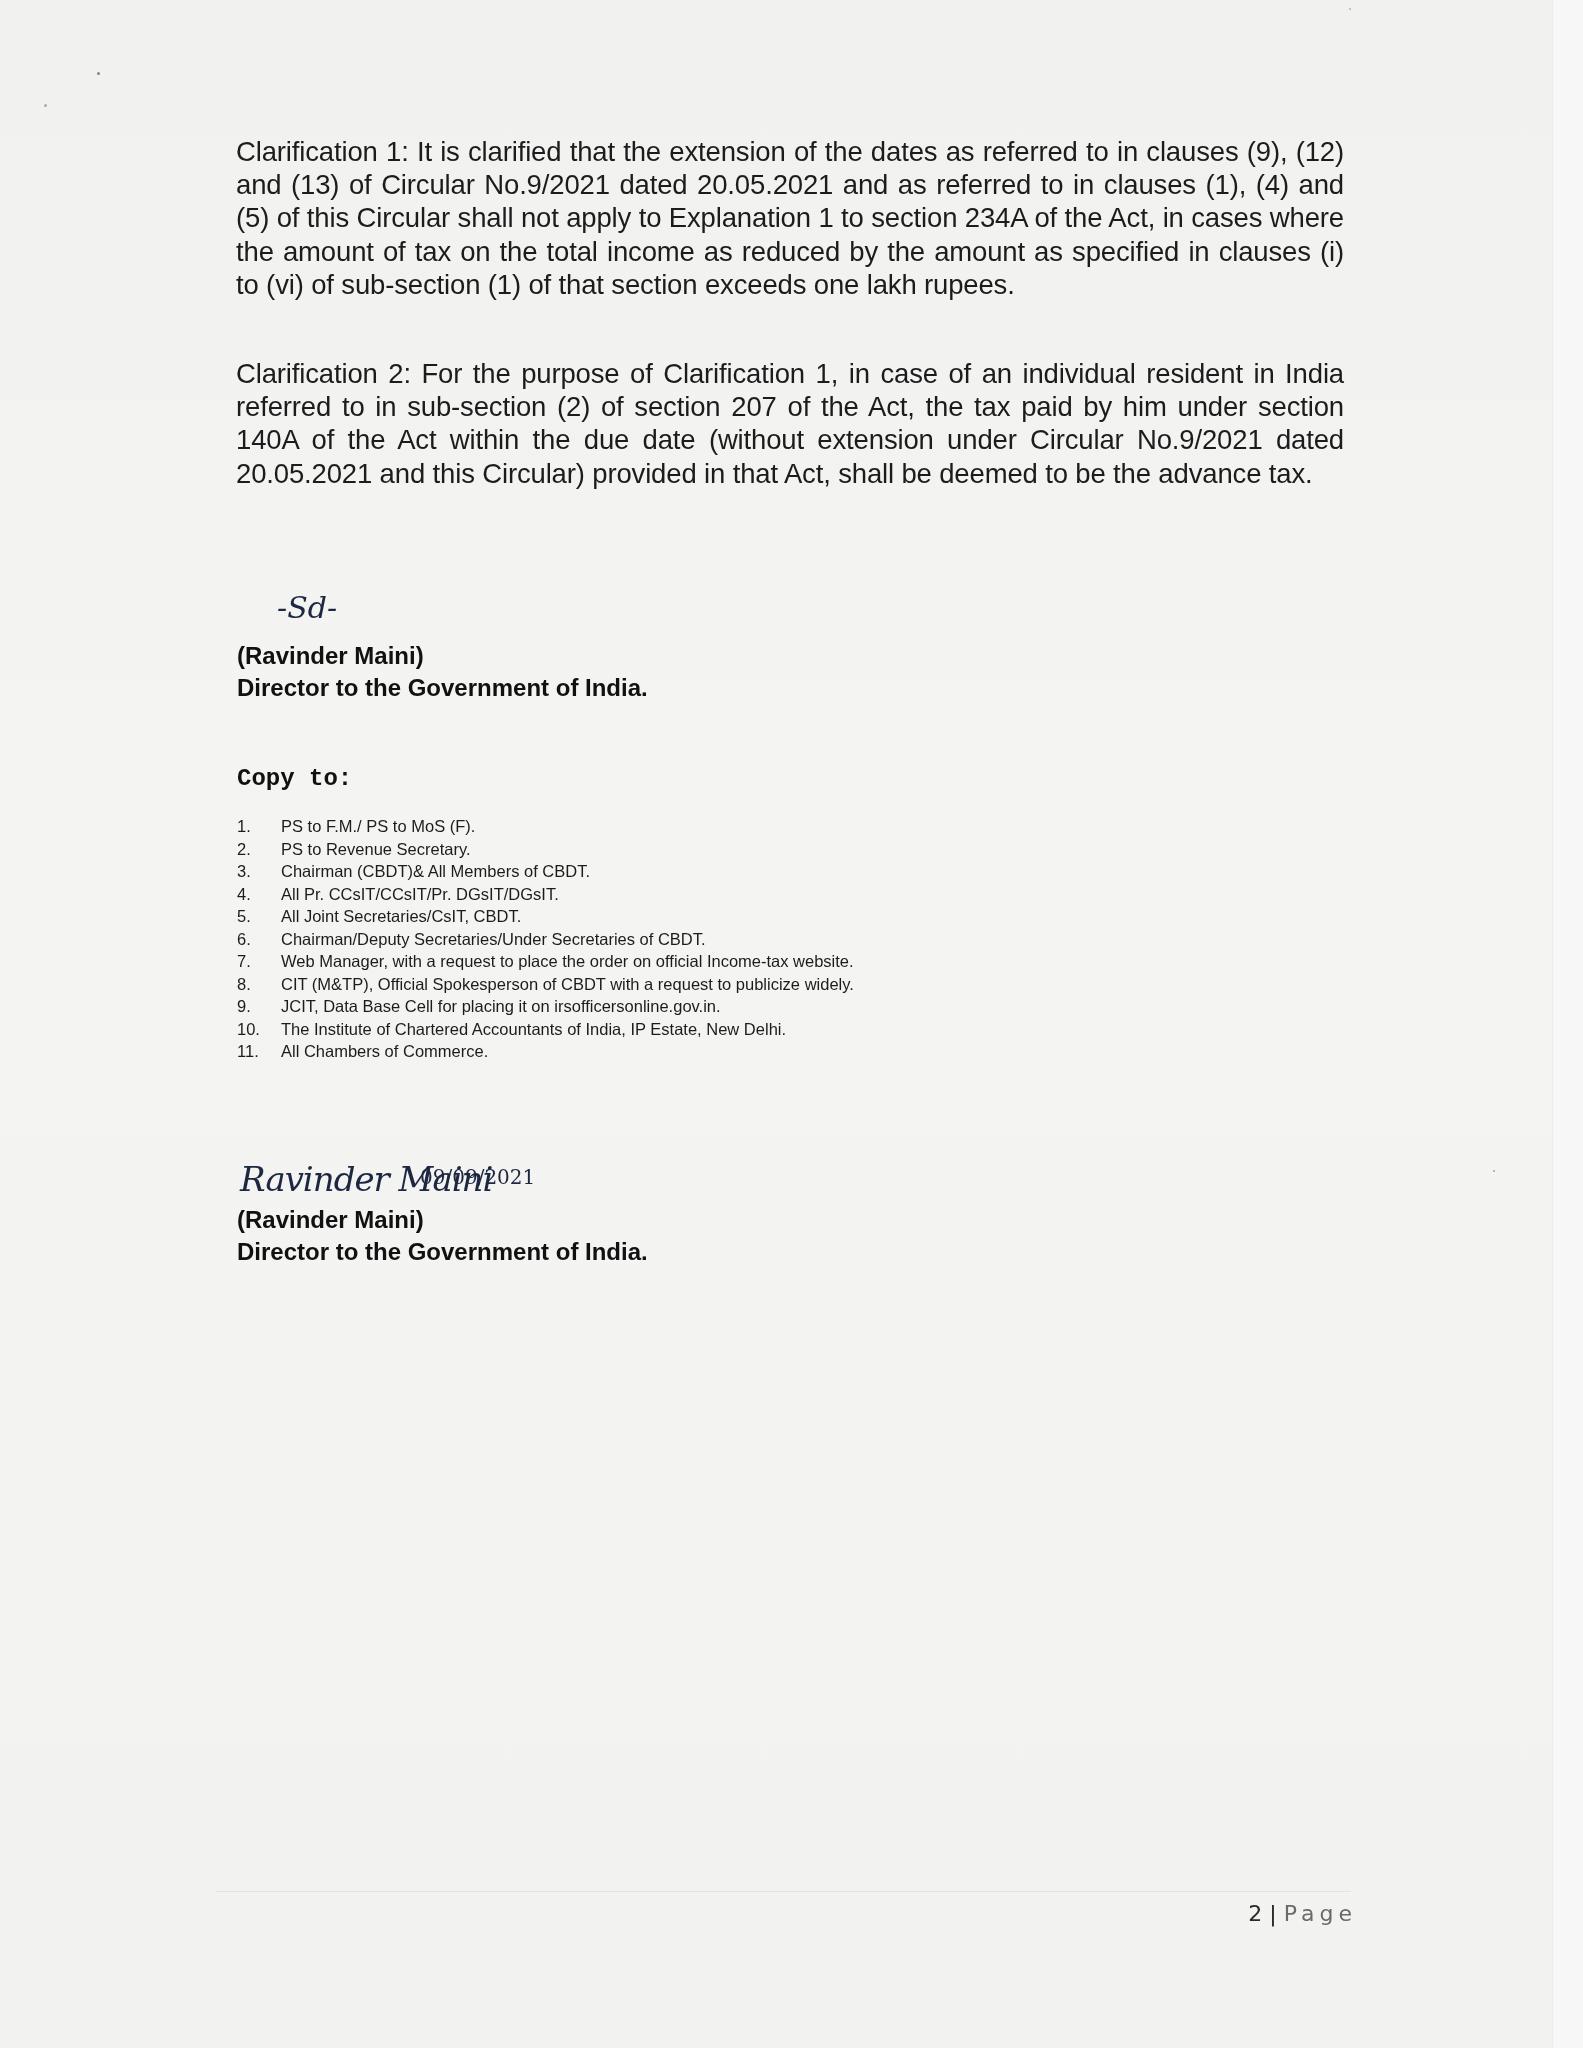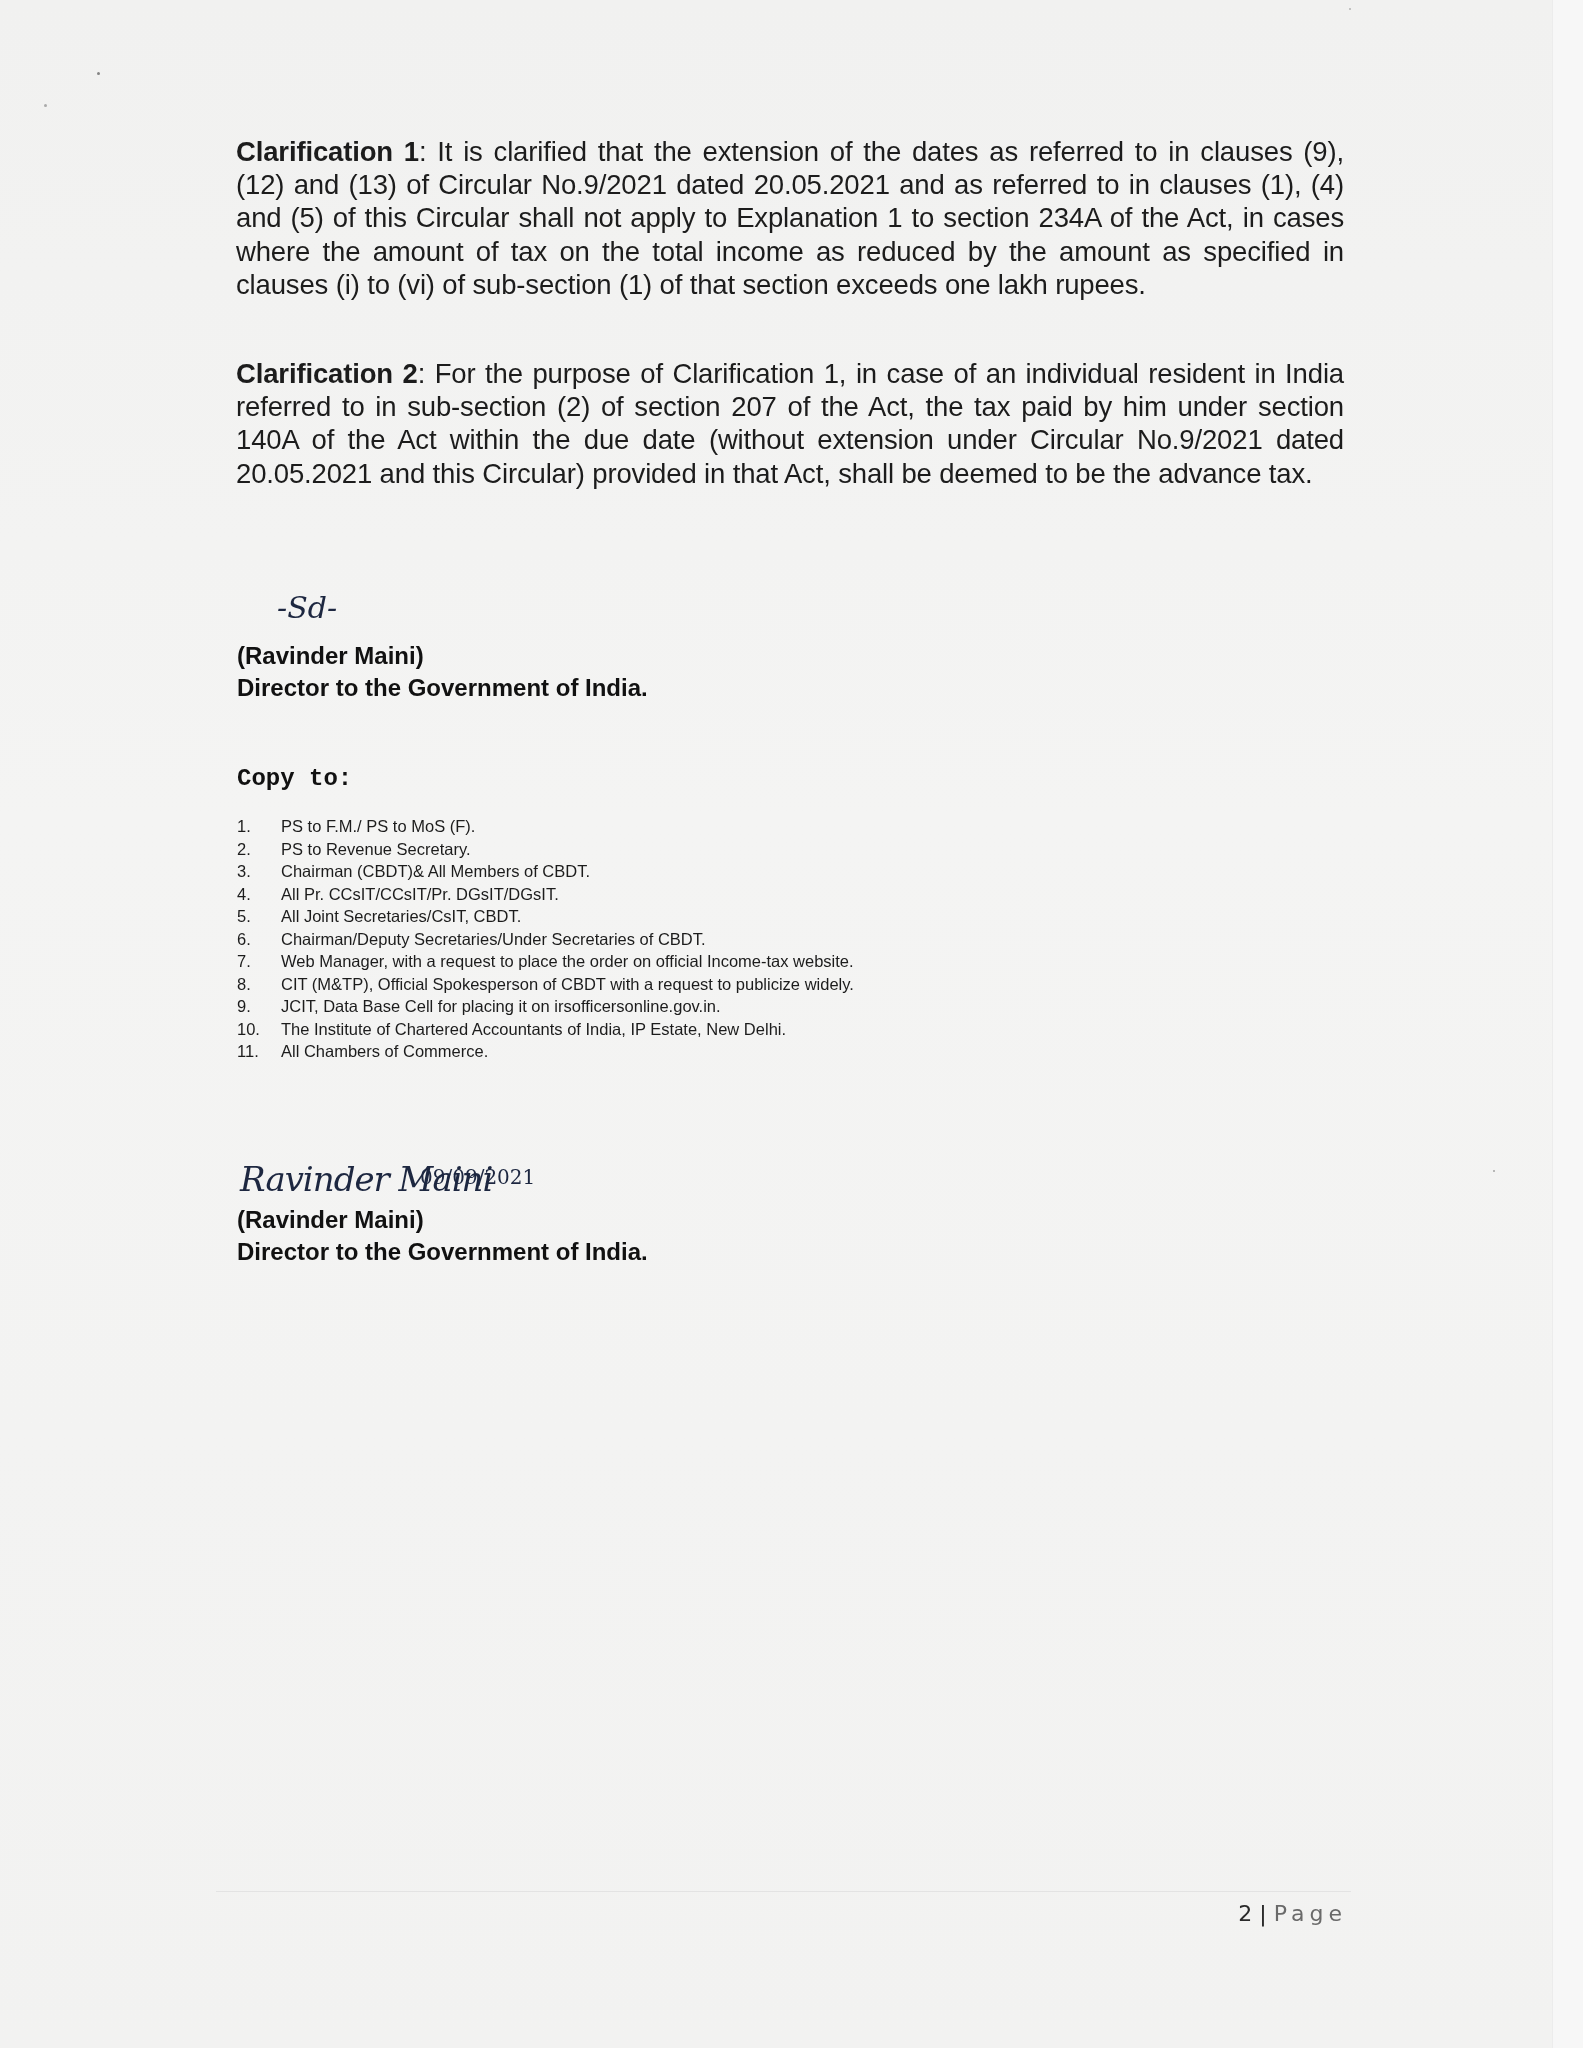--- a/index.html
+++ b/index.html
@@ -39,21 +39,21 @@
     position: absolute;
     left: 236px;
     width: 1108px;
     font-size: 27.5px;
     line-height: 33.2px;
     text-align: justify;
     letter-spacing: -0.15px;
     color: #1c1c1c;
   }
   .para b {
-    font-weight: bold;
+    font-weight: normal;
   }
   .sig-hand {
     position: absolute;
     font-family: "DejaVu Serif", serif;
     font-style: italic;
     color: #1d2740;
     text-align: right;
   }
   .sig-block {
     position: absolute;
@@ -94,21 +94,21 @@
   .footer-rule {
     position: absolute;
     left: 216px;
     top: 1891px;
     width: 1135px;
     height: 1px;
     background: #e3e3e3;
   }
   .footer-page {
     position: absolute;
-    right: 236px;
+    right: 226px;
     top: 1901px;
     font-family: "DejaVu Sans", sans-serif;
     font-size: 22px;
     color: #2a2a2a;
     letter-spacing: 3px;
   }
   .footer-page .sep {
     font-weight: normal;
     margin: 0 4px;
     color: #222;

